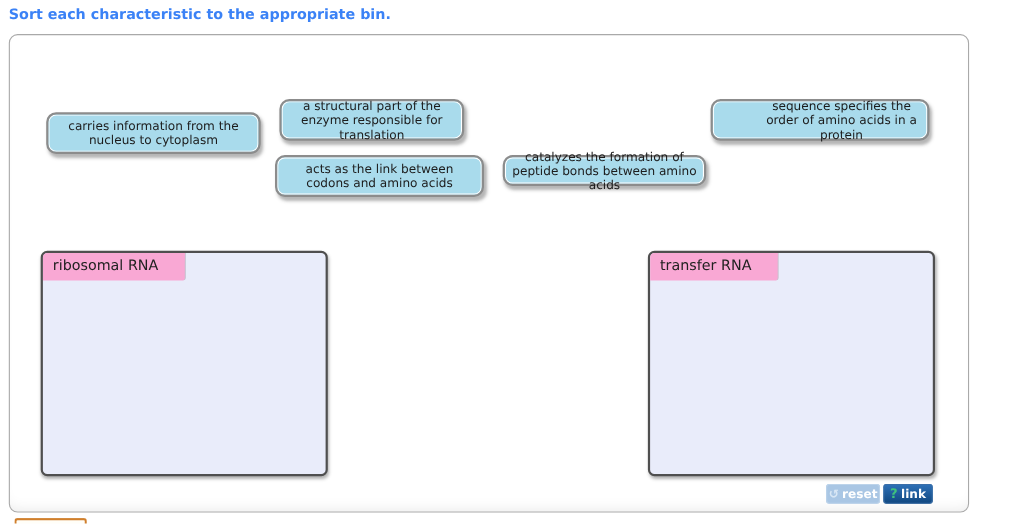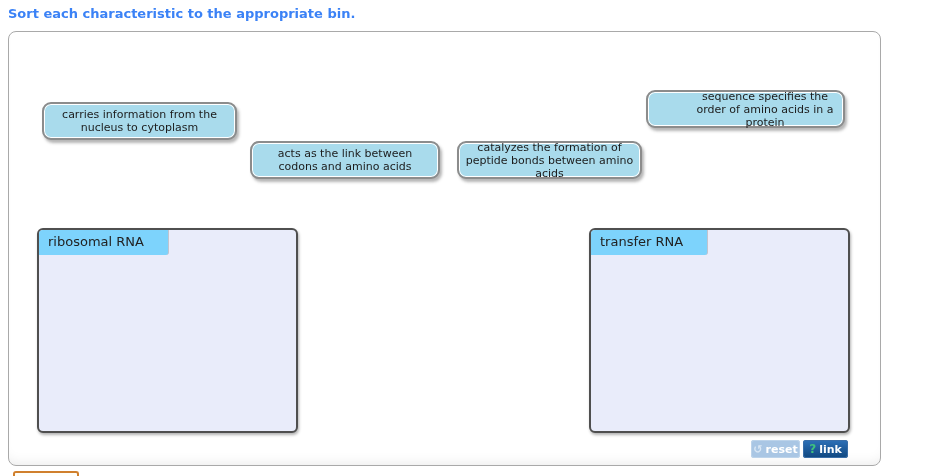--- a/index.html
+++ b/index.html
@@ -28,35 +28,35 @@
     display:flex;align-items:center;justify-content:center;
     text-align:center;
     font-size:11px;line-height:13px;color:#1c1c1c;
     padding:2px 5px;cursor:move;
   }
   .chip1{left:33px;top:58px;width:195px;height:38px;margin-top:12px;}
   .chip2{left:245px;top:58px;width:168px;height:38px;}
   .chip3{left:426px;top:63px;width:199px;height:28px;}
   .chip4{left:637px;top:58px;width:199px;height:38px;padding-left:44px;}
   .chip5{left:241px;top:109px;width:190px;height:38px;}
-  .chip6{left:448px;top:109px;width:185px;height:38px;}
+  .chip6{left:448px;top:109px;width:185px;height:28px;}
   
   .bin{
     position:absolute;top:196px;height:205px;width:261px;box-sizing:border-box;
     background:#e9ecfa;
     border:2px solid #4f4f4f;border-radius:6px;
     box-shadow:1px 2px 3px rgba(0,0,0,0.30);
     overflow:hidden;
   }
   .bin1{left:28px;}
   .bin2{left:304px;}
   .bin3{left:580px;}
   .bin-tab{
     display:inline-block;
-    background:#7dd3fc;
+    background:#f9a8d4;
     border-right:1px solid #c0c3ce;
     border-bottom-right-radius:3px;
     padding:4px 24px 4px 9px;
     font-size:13px;color:#222222;
     min-height:17px;
   }
   
   .btn{
     position:absolute;top:408px;height:18px;box-sizing:border-box;
     border-radius:3px;
@@ -89,20 +89,21 @@
   }
 </style>
 </head>
 <body>
 
 <div class="page-title">Sort each characteristic to the appropriate bin.</div>
 
 <div class="board">
 
   <div class="chip chip1">carries information from the nucleus to cytoplasm</div>
+  <div class="chip chip2">a structural part of the enzyme responsible for translation</div>
   <div class="chip chip4">sequence specifies the order of amino acids in a protein</div>
   <div class="chip chip5">acts as the link between codons and amino acids</div>
   <div class="chip chip6">catalyzes the formation of peptide bonds between amino acids</div>
 
   <div class="bin bin1">
     <div class="bin-tab">ribosomal RNA</div>
   </div>
   <div class="bin bin3">
     <div class="bin-tab">transfer RNA</div>
   </div>

